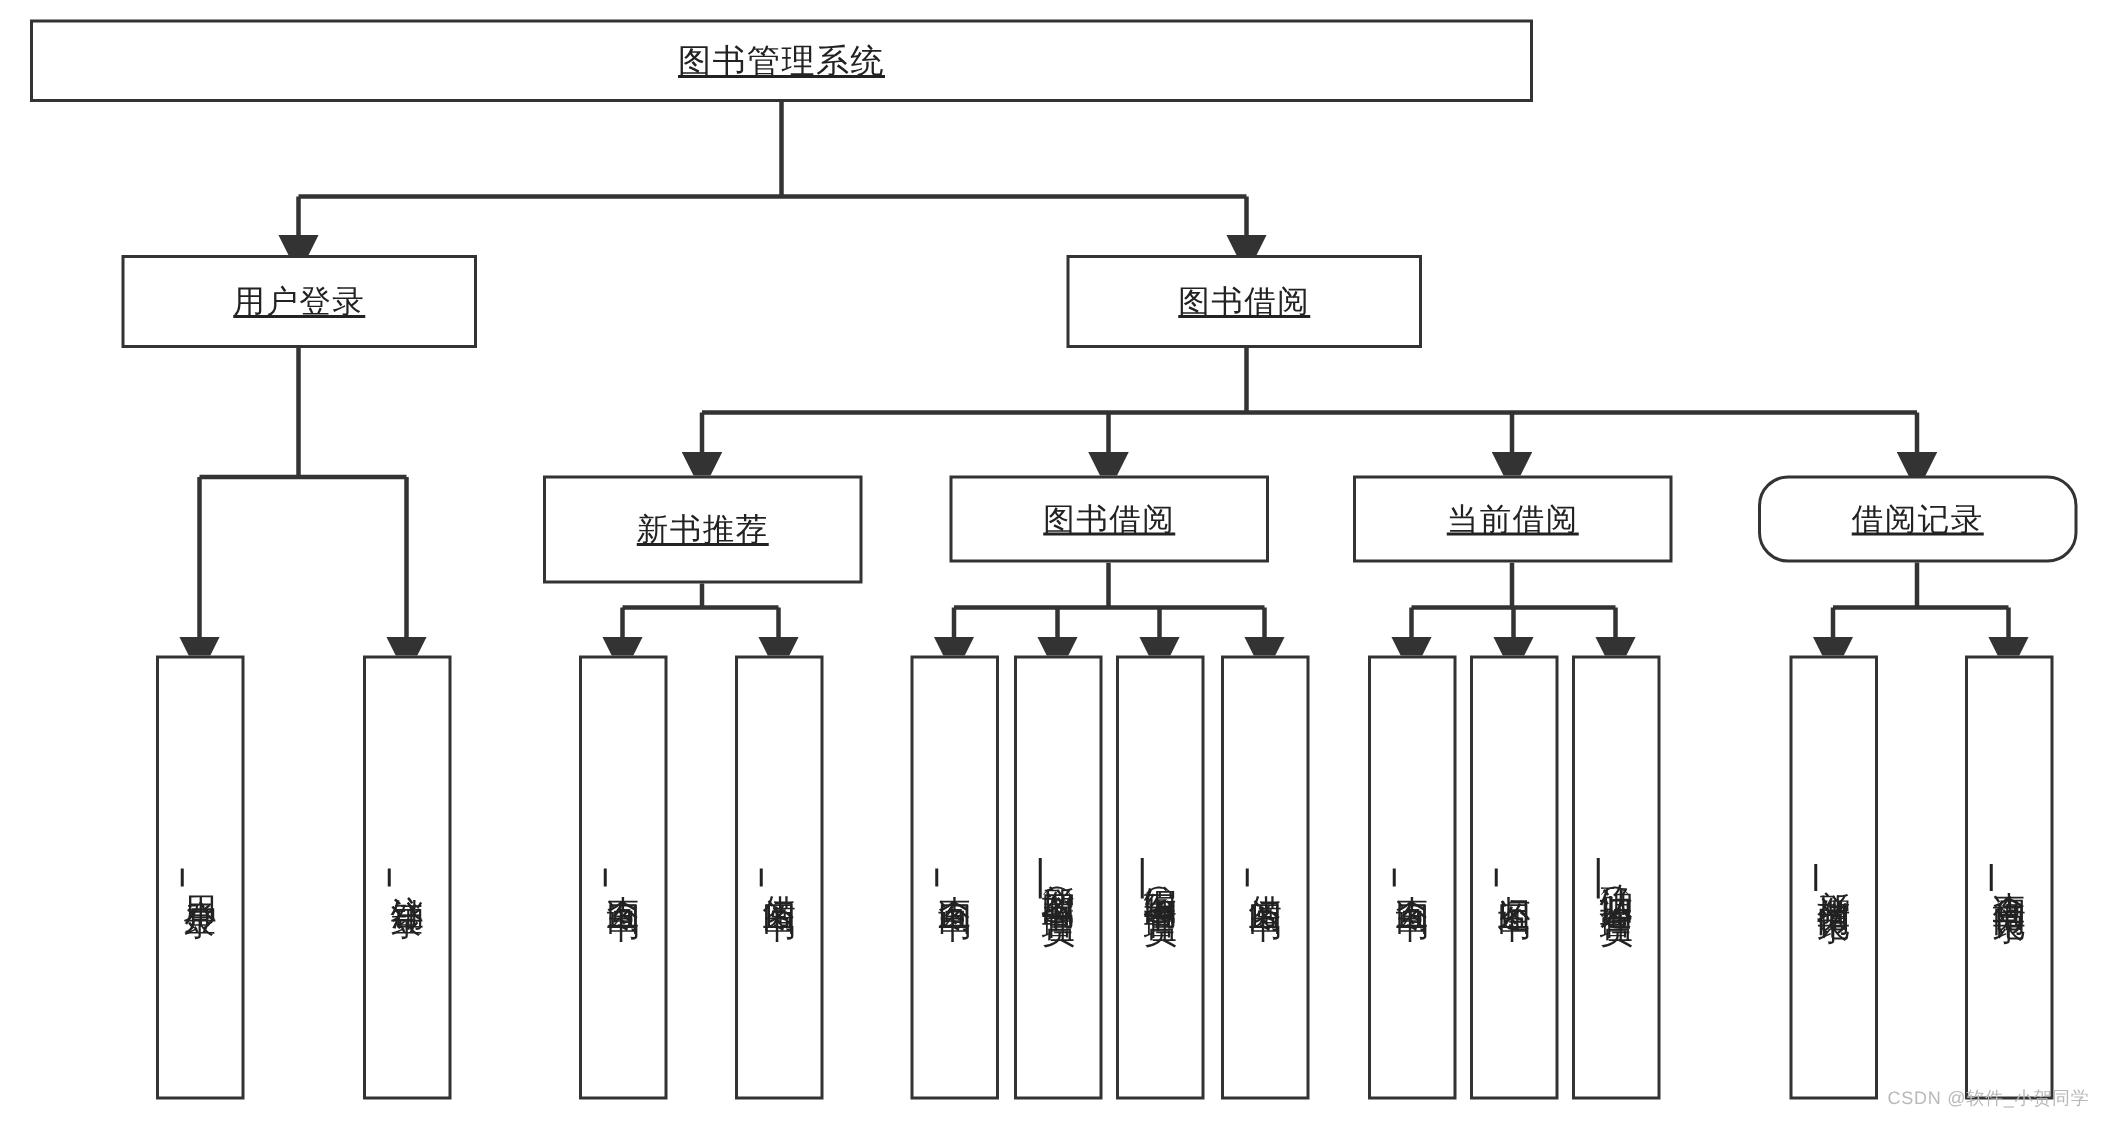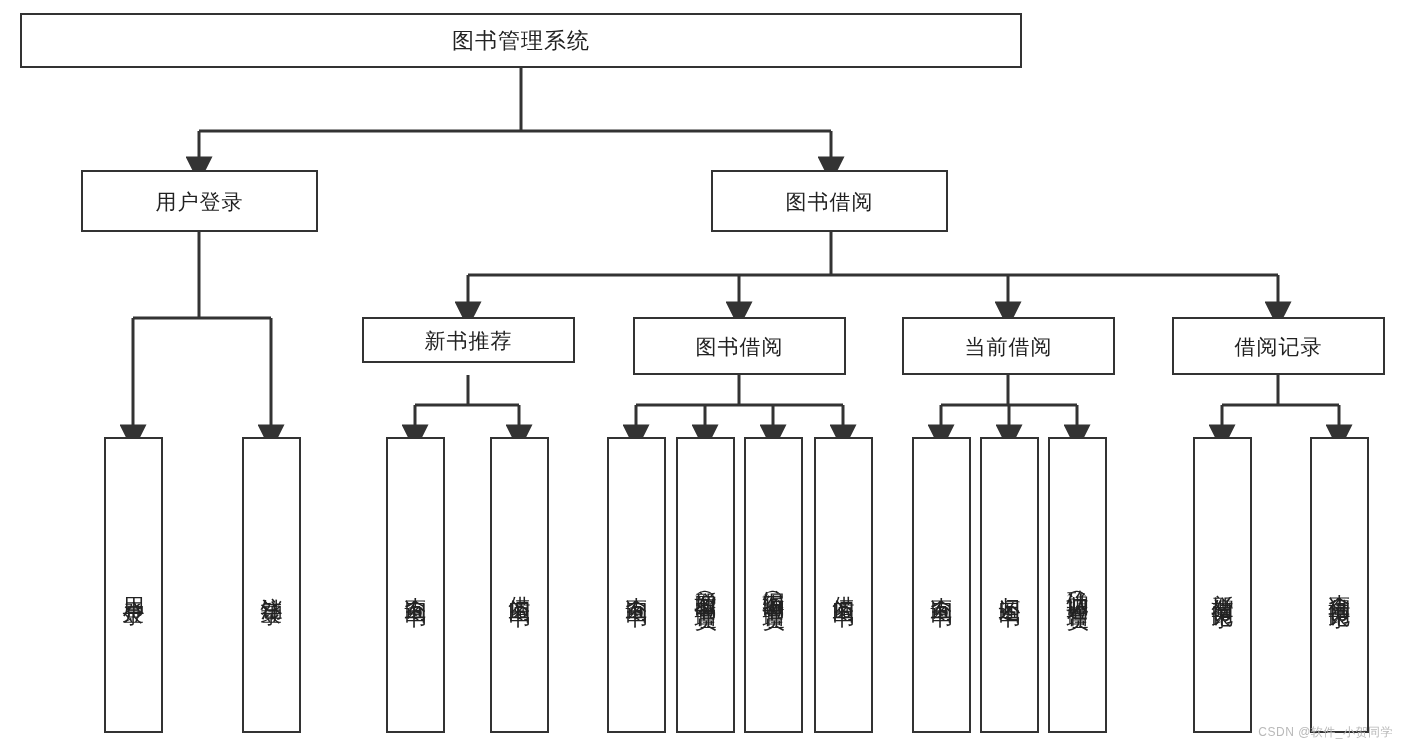--- a/index.html
+++ b/index.html
@@ -33,20 +33,21 @@
     display: flex;
     align-items: center;
     justify-content: center;
     color: #222222;
     z-index: 2;
   }
   .node .label {
     display: block;
     text-align: left;
     line-height: 1.0;
+    text-decoration: underline;
   }
   
   .node.h .label {
     font-size: 21px;
     letter-spacing: 1px;
     white-space: nowrap;
   }
   .node.root .label {
     font-size: 22px;
     letter-spacing: 1px;
@@ -135,33 +136,33 @@
   </div>
 
   <div class="node h" style="left:81px; top:170px; width:237px; height:62px;">
     <span class="label">用户登录</span>
   </div>
 
   <div class="node h" style="left:711px; top:170px; width:237px; height:62px;">
     <span class="label">图书借阅</span>
   </div>
 
-  <div class="node h" style="left:362px; top:317px; width:213px; height:46px;">
+  <div class="node h" style="left:362px; top:317px; width:213px; height:72px;">
     <span class="label">新书推荐</span>
   </div>
 
   <div class="node h" style="left:902px; top:317px; width:213px; height:58px;">
     <span class="label">当前借阅</span>
   </div>
 
   <div class="node h" style="left:633px; top:317px; width:213px; height:58px;">
     <span class="label">图书借阅</span>
   </div>
 
-  <div class="node h" style="left:1172px; top:317px; width:213px; height:58px;">
+  <div class="node h" style="left:1172px; top:317px; width:213px; height:58px;border-radius:20px;">
     <span class="label">借阅记录</span>
   </div>
 
   <div class="node v" style="left:104px; top:437px; width:59px; height:296px;">
     <span class="label">用户登录</span>
   </div>
 
   <div class="node v" style="left:242px; top:437px; width:59px; height:296px;">
     <span class="label">注销登录</span>
   </div>

